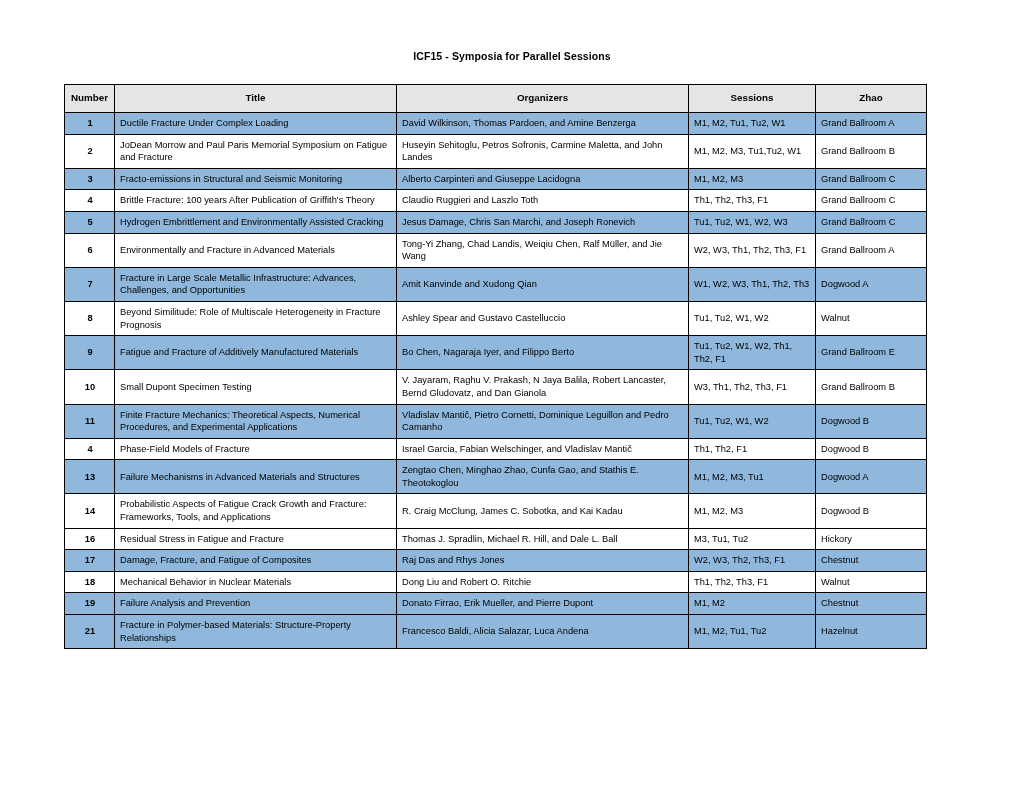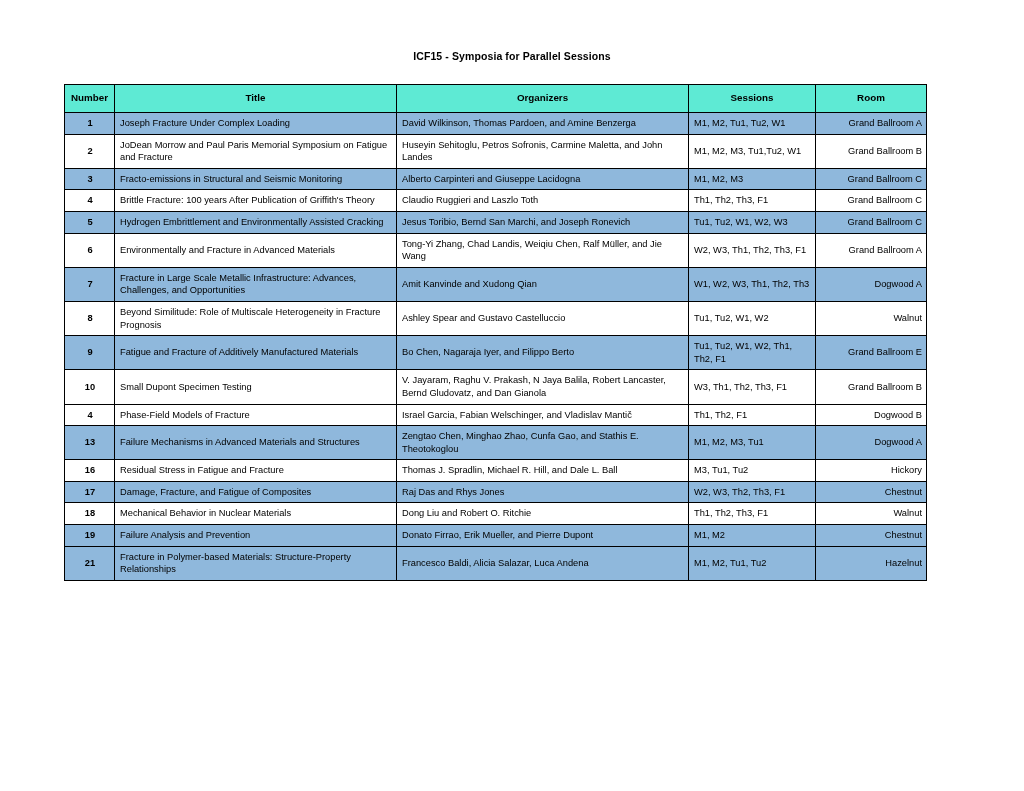--- a/index.html
+++ b/index.html
@@ -57,33 +57,33 @@
     vertical-align: middle;
     box-sizing: border-box;
     word-wrap: break-word;
     overflow-wrap: break-word;
   }
   table.symposia thead th {
     font-weight: bold;
     text-align: center;
     font-size: 9.8px;
     height: 28px;
-    background: #5eead4;
+    background: #e5e5e5;
     padding: 3px 4px;
   }
   td.num {
     text-align: center;
     font-weight: bold;
     font-size: 9.5px;
   }
   td.title, td.org, td.sessions {
     text-align: left;
   }
   td.room {
-    text-align: right;
+    text-align: left;
   }
   tr.shaded td {
     background: #8FB8DC;
   }
   tr.plain td {
     background: #ffffff;
   }
 </style>
 </head>
 <body>
@@ -100,27 +100,27 @@
         <col class="c-org">
         <col class="c-sessions">
         <col class="c-room">
       </colgroup>
       <thead>
         <tr>
           <th>Number</th>
           <th>Title</th>
           <th>Organizers</th>
           <th>Sessions</th>
-          <th>Room</th>
+          <th>Zhao</th>
         </tr>
       </thead>
       <tbody id="table-body">
           <tr class="shaded">
             <td class="num">1</td>
-            <td class="title">Joseph Fracture Under Complex Loading</td>
+            <td class="title">Ductile Fracture Under Complex Loading</td>
             <td class="org">David Wilkinson, Thomas Pardoen, and Amine Benzerga</td>
             <td class="sessions">M1, M2, Tu1, Tu2, W1</td>
             <td class="room">Grand Ballroom A</td>
           </tr>
           <tr class="plain">
             <td class="num">2</td>
             <td class="title">JoDean Morrow and Paul Paris Memorial Symposium on Fatigue and Fracture</td>
             <td class="org">Huseyin Sehitoglu, Petros Sofronis, Carmine Maletta, and John Landes</td>
             <td class="sessions">M1, M2, M3, Tu1,Tu2, W1</td>
             <td class="room">Grand Ballroom B</td>
@@ -135,21 +135,21 @@
           <tr class="plain">
             <td class="num">4</td>
             <td class="title">Brittle Fracture: 100 years After Publication of Griffith's Theory</td>
             <td class="org">Claudio Ruggieri and Laszlo Toth</td>
             <td class="sessions">Th1, Th2, Th3, F1</td>
             <td class="room">Grand Ballroom C</td>
           </tr>
           <tr class="shaded">
             <td class="num">5</td>
             <td class="title">Hydrogen Embrittlement and Environmentally Assisted Cracking</td>
-            <td class="org">Jesus Toribio, Bernd San Marchi, and Joseph Ronevich</td>
+            <td class="org">Jesus Damage, Chris San Marchi, and Joseph Ronevich</td>
             <td class="sessions">Tu1, Tu2, W1, W2, W3</td>
             <td class="room">Grand Ballroom C</td>
           </tr>
           <tr class="plain">
             <td class="num">6</td>
             <td class="title">Environmentally and Fracture in Advanced Materials</td>
             <td class="org">Tong-Yi Zhang, Chad Landis, Weiqiu Chen, Ralf Müller, and Jie Wang</td>
             <td class="sessions">W2, W3, Th1, Th2, Th3, F1</td>
             <td class="room">Grand Ballroom A</td>
           </tr>
@@ -174,35 +174,49 @@
             <td class="sessions">Tu1, Tu2, W1, W2, Th1, Th2, F1</td>
             <td class="room">Grand Ballroom E</td>
           </tr>
           <tr class="plain">
             <td class="num">10</td>
             <td class="title">Small Dupont Specimen Testing</td>
             <td class="org">V. Jayaram, Raghu V. Prakash, N Jaya Balila, Robert Lancaster, Bernd Gludovatz, and Dan Gianola</td>
             <td class="sessions">W3, Th1, Th2, Th3, F1</td>
             <td class="room">Grand Ballroom B</td>
           </tr>
+          <tr class="shaded">
+            <td class="num">11</td>
+            <td class="title">Finite Fracture Mechanics: Theoretical Aspects, Numerical Procedures, and Experimental Applications</td>
+            <td class="org">Vladislav Mantič, Pietro Cornetti, Dominique Leguillon and Pedro Camanho</td>
+            <td class="sessions">Tu1, Tu2, W1, W2</td>
+            <td class="room">Dogwood B</td>
+          </tr>
           <tr class="plain">
             <td class="num">4</td>
             <td class="title">Phase-Field Models of Fracture</td>
             <td class="org">Israel Garcia, Fabian Welschinger, and Vladislav Mantič</td>
             <td class="sessions">Th1, Th2, F1</td>
             <td class="room">Dogwood B</td>
           </tr>
           <tr class="shaded">
             <td class="num">13</td>
             <td class="title">Failure Mechanisms in Advanced Materials and Structures</td>
             <td class="org">Zengtao Chen, Minghao Zhao, Cunfa Gao, and Stathis E. Theotokoglou</td>
             <td class="sessions">M1, M2, M3, Tu1</td>
             <td class="room">Dogwood A</td>
           </tr>
           <tr class="plain">
+            <td class="num">14</td>
+            <td class="title">Probabilistic Aspects of Fatigue Crack Growth and Fracture: Frameworks, Tools, and Applications</td>
+            <td class="org">R. Craig McClung, James C. Sobotka, and Kai Kadau</td>
+            <td class="sessions">M1, M2, M3</td>
+            <td class="room">Dogwood B</td>
+          </tr>
+          <tr class="plain">
             <td class="num">16</td>
             <td class="title">Residual Stress in Fatigue and Fracture</td>
             <td class="org">Thomas J. Spradlin, Michael R. Hill, and Dale L. Ball</td>
             <td class="sessions">M3, Tu1, Tu2</td>
             <td class="room">Hickory</td>
           </tr>
           <tr class="shaded">
             <td class="num">17</td>
             <td class="title">Damage, Fracture, and Fatigue of Composites</td>
             <td class="org">Raj Das and Rhys Jones</td>

